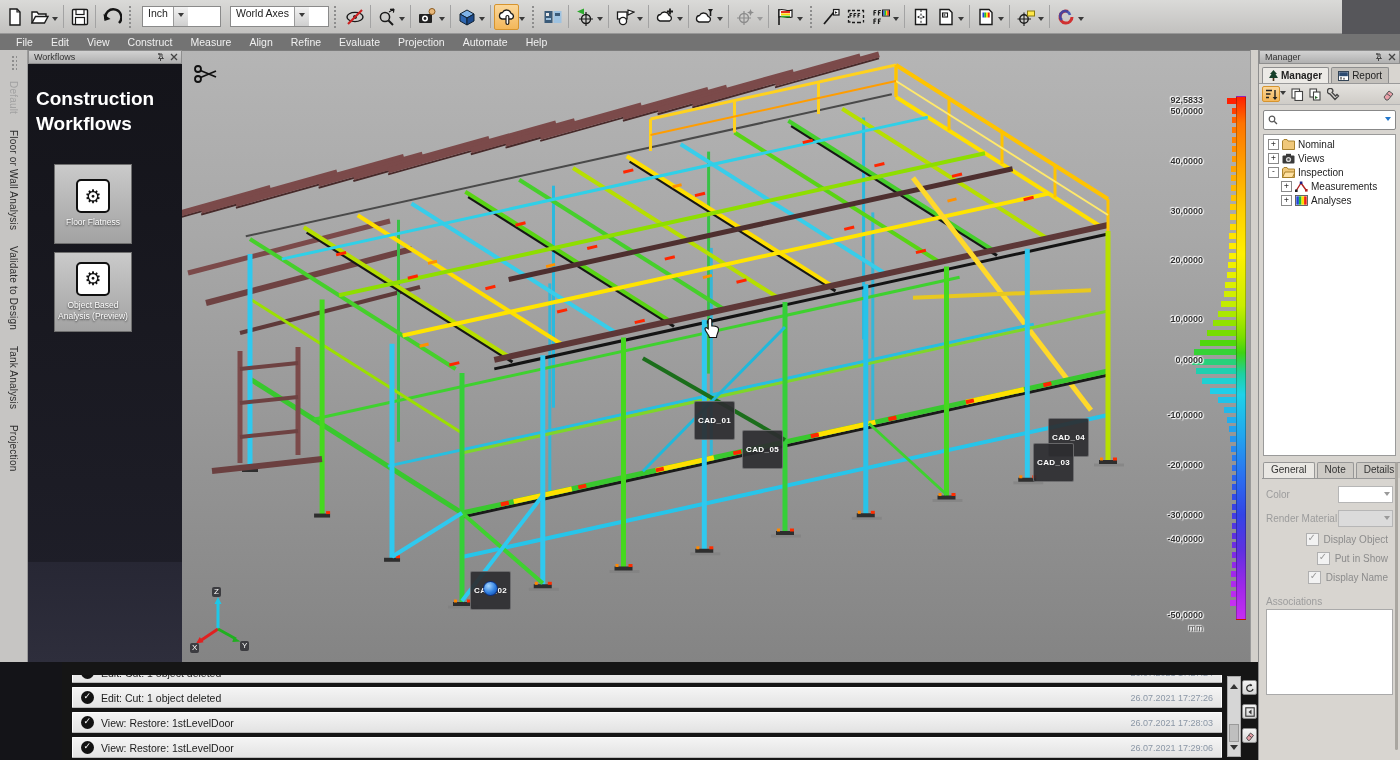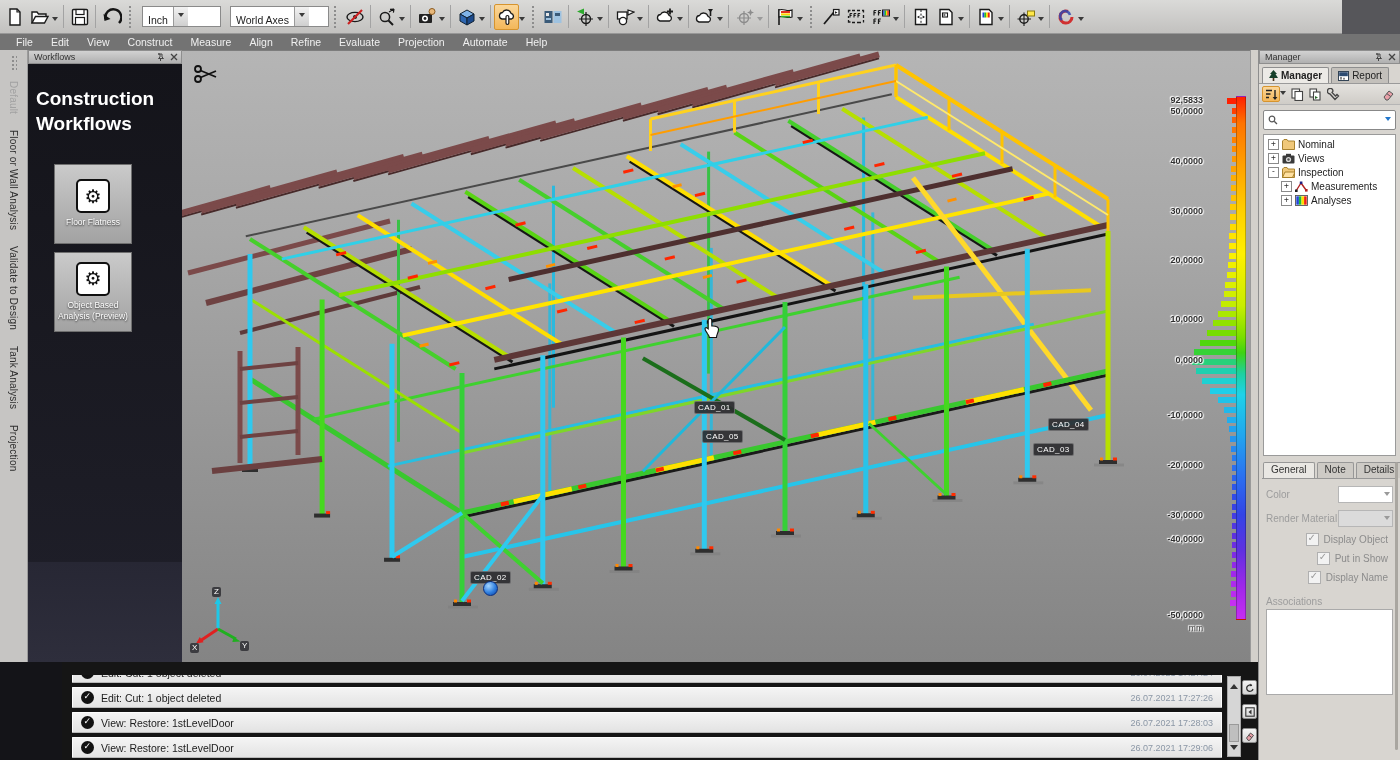--- a/index.html
+++ b/index.html
@@ -12,21 +12,21 @@
     display:flex;align-items:center;padding-left:2px}
   #toolbar-end{position:absolute;right:0;top:0;width:58px;height:34px;background:#56565a}
   .tbtn{width:25px;height:26px;display:flex;align-items:center;justify-content:center;border-radius:2px;flex:none}
   .tbtn svg{width:20px;height:20px}
   .tbtn.active{background:linear-gradient(#fbd79a,#f3b75a);border:1px solid #d6942e;box-sizing:border-box}
   .caret{width:0;height:0;border:3px solid transparent;border-top:4px solid #3a3a3a;margin:7px 2px 0 0;flex:none}
   .caret.dis{border-top-color:#9a9a9a}
   .tsep{width:1px;height:23px;background:#a3a3a3;margin:0 3px;flex:none}
   .grip{width:5px;height:24px;margin:0 4px;flex:none;
     background-image:radial-gradient(circle,#8d8d8d 1px,transparent 1.3px);background-size:4px 4px}
-  .tcombo{height:19px;background:#fff;border:1px solid #8a8a8a;display:flex;align-items:flex-end;
+  .tcombo{height:19px;background:#fff;border:1px solid #8a8a8a;display:flex;align-items:flex-start;
     font-size:10.5px;color:#222;padding-left:5px;flex:none;box-sizing:content-box}
   .combo-btn{width:14px;height:19px;background:linear-gradient(#f2f2f2,#cfcfcf);border-left:1px solid #9a9a9a;
     display:flex;align-items:center;justify-content:center;margin-left:5px}
   .combo-btn .caret{margin:0}
   #units-combo{width:72px;margin-left:5px}
   #cs-combo{width:92px;margin-left:9px}
 
   
   #menubar{position:absolute;left:0;top:34px;width:1400px;height:16px;background:#737373;
     display:flex;align-items:center;padding-left:7px;box-sizing:border-box}
@@ -55,22 +55,22 @@
   .wf-btn{position:absolute;left:26px;width:78px;height:80px;background:linear-gradient(#cacaca,#a2a2a2);
     border:1px solid #6f6f6f;display:flex;flex-direction:column;align-items:center;justify-content:center;gap:4px;box-sizing:border-box}
   .gearbox{width:30px;height:30px;background:#fff;border:2px solid #101010;border-radius:5px;
     display:flex;align-items:center;justify-content:center;font-size:19px;color:#101010;line-height:1}
   .wf-btn .glabel{font-size:8.5px;color:#fff;text-align:center;line-height:1.3;padding:0 3px;text-shadow:0 1px 2px rgba(0,0,0,.8)}
 
   
   #viewport{position:absolute;left:182px;top:50px;width:1068px;height:612px;overflow:hidden;
     background:linear-gradient(180deg,#b5b5b5,#a8a8a8 30%,#939393 70%,#848484);border-top:1px solid #7d7d7d;box-sizing:border-box}
   #strip2{position:absolute;left:1250px;top:50px;width:8px;height:612px;background:#d3d0cb;border-left:1px solid #9a9a9a;box-sizing:border-box}
-  .cad-badge{position:absolute;background:rgba(44,44,48,.92);color:#fff;font-size:8px;font-weight:normal;
-    padding:1px 3px;border-radius:2px;letter-spacing:.4px;border:1px solid rgba(255,255,255,.28);white-space:nowrap}
+  .cad-badge{position:absolute;background:rgba(44,44,48,.92);color:#fff;font-size:8px;font-weight:bold;
+    padding:14px 3px;border-radius:2px;letter-spacing:.4px;border:1px solid rgba(255,255,255,.28);white-space:nowrap}
   #sphere{position:absolute;left:301px;top:530px;width:13px;height:13px;border-radius:50%;
     background:radial-gradient(circle at 35% 30%,#a6d6ff,#2f7fe0 55%,#0c3f9f);border:1px solid #0a2f80}
   .axis-chip{position:absolute;background:#3c3c40;color:#fff;font-size:8px;line-height:10px;padding:0 2px;border-radius:2px}
 
   
   #color-scale{position:absolute;left:978px;top:37px;width:86px;height:548px}
   #scale-bar{position:absolute;right:0;top:8px;width:10px;height:524px;border:1px solid rgba(0,0,0,.25);box-sizing:border-box}
   .hist-bar{position:absolute;right:10px;height:6px}
   .scale-lab{position:absolute;right:43px;font-size:9px;font-weight:bold;color:#2e2e2e;line-height:9px;white-space:nowrap;
     text-shadow:0 0 2px #fff,0 0 2px #fff,1px 1px 1px #fff,-1px -1px 1px #fff}
@@ -601,21 +601,21 @@
     </svg>
 
   <svg style="position:absolute;left:10px;top:8px" width="28" height="28" viewBox="0 0 28 28">
     <circle cx="6" cy="10" r="3" fill="none" stroke="#111" stroke-width="1.8"></circle>
     <circle cx="6" cy="20" r="3" fill="none" stroke="#111" stroke-width="1.8"></circle>
     <path d="M8.5 11.5L24 18M8.5 18.5L24 12" stroke="#111" stroke-width="1.8"></path>
   </svg>
 
   
   <div class="cad-badge" style="left:512px;top:350px">CAD_01</div>
-  <div class="cad-badge" style="left:520px;top:379px">CAD_05</div>
+  <div class="cad-badge" style="left:560px;top:379px">CAD_05</div>
   <div class="cad-badge" style="left:866px;top:367px">CAD_04</div>
   <div class="cad-badge" style="left:851px;top:392px">CAD_03</div>
   <div class="cad-badge" style="left:288px;top:520px">CAD_02</div>
   <div id="sphere"></div>
 
   
   <svg style="position:absolute;left:520px;top:266px" width="20" height="22" viewBox="0 0 20 22">
     <path d="M8 1.5c1.1 0 1.8.8 1.8 1.9V9h1.1c3 0 5.6 1 5.6 3.2 0 2-.6 3.4-1.2 4.8-.5 1.2-.8 2.5-.8 3.5H7.3c0-1.5-.8-2.6-1.9-4C4.3 15 3 13.5 3 11.8c0-1.1 1.4-1.5 2.3-.7l.9.8V3.4C6.2 2.3 6.9 1.5 8 1.5z" fill="#fff" stroke="#111" stroke-width="1.1"></path>
   </svg>
 

